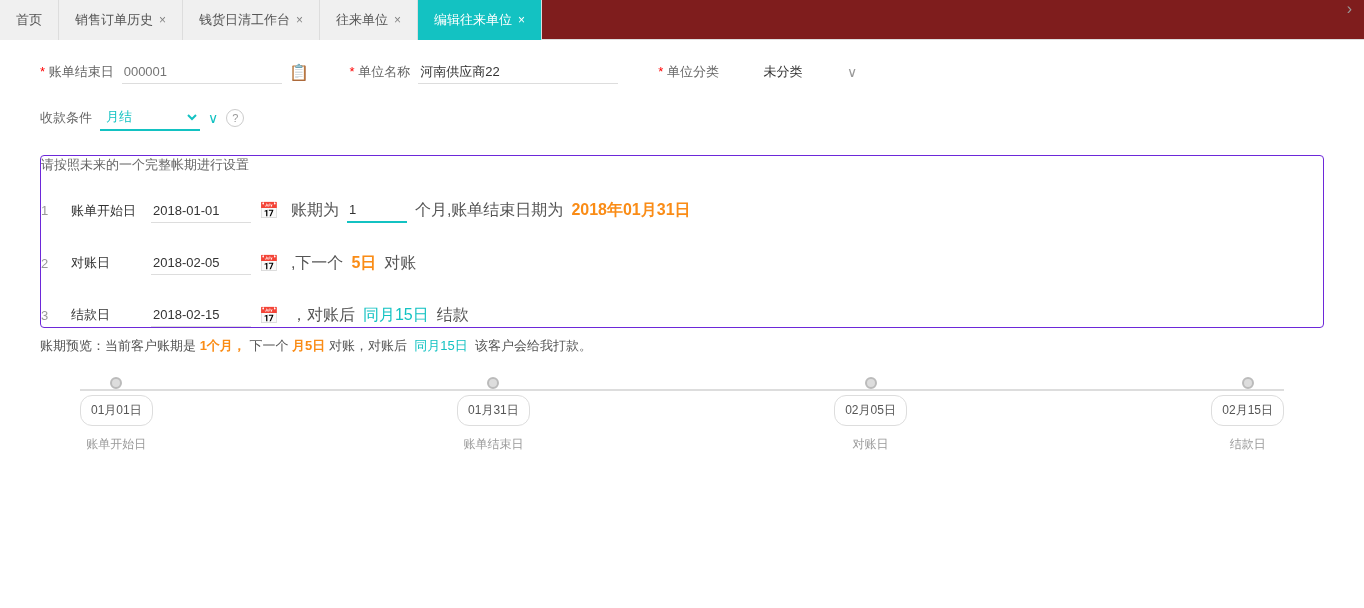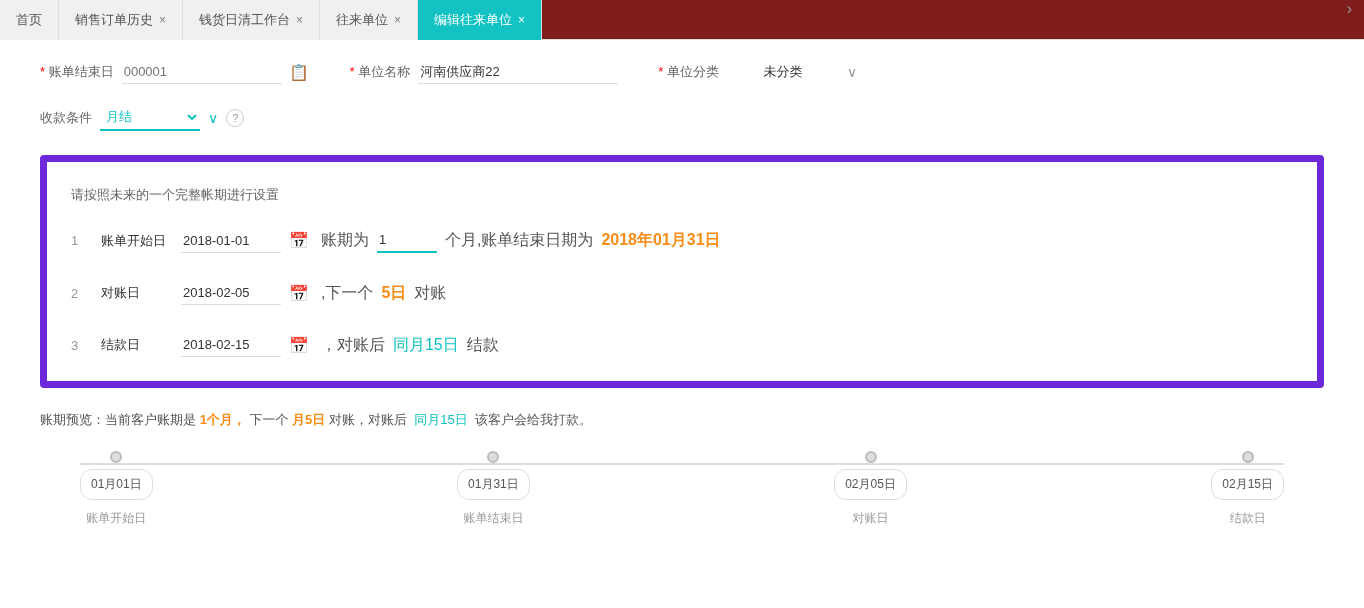--- a/index.html
+++ b/index.html
@@ -166,24 +166,23 @@
       display: flex;
       align-items: center;
       justify-content: center;
       color: #999;
       font-size: 11px;
       cursor: pointer;
     }
 
     
     .settings-card {
-      border: 7px solid #6d28d9;
+      border: 1px solid #6d28d9;
       border-radius: 4px;
-      padding: 24px;
-      margin-bottom: 20px;
+      margin-bottom: 6px;
     }
     .card-title {
       font-size: 13px;
       color: #666;
       margin-bottom: 24px;
     }
     .setting-row {
       display: flex;
       align-items: center;
       margin-bottom: 28px;

